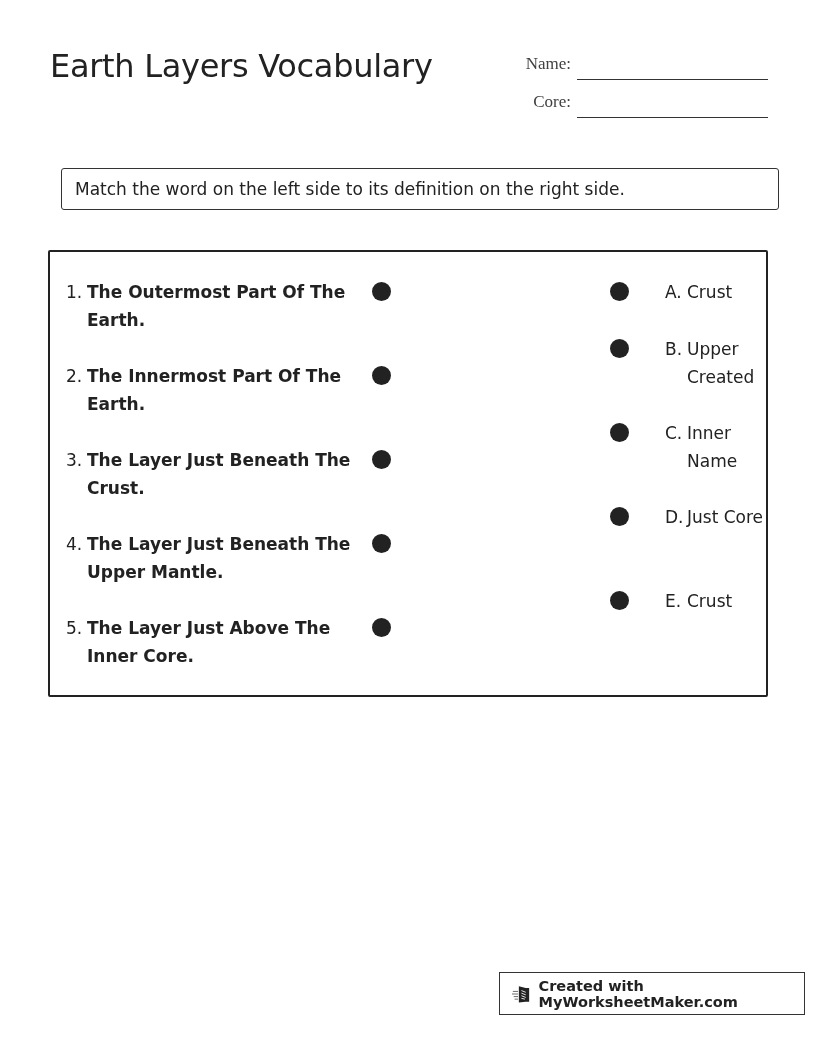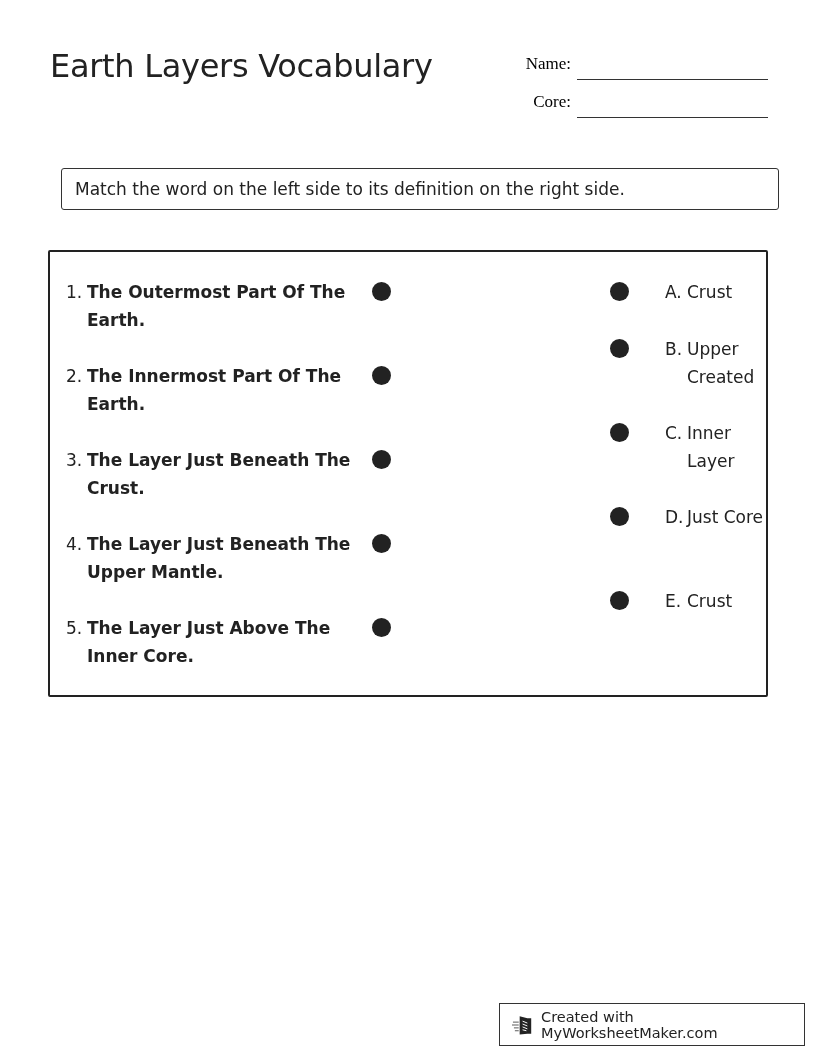--- a/index.html
+++ b/index.html
@@ -9,21 +9,21 @@
       color: #222222;
     }
     .title {
       position: absolute; left: 50px; top: 47px;
       font-size: 32px; font-weight: normal; color: #222;
       letter-spacing: -0.3px; margin: 0;
     }
     .field-row { position: absolute; display: flex; align-items: flex-end; }
     .field-label {
       font-family: "Liberation Serif", "DejaVu Serif", serif;
-      font-size: 17px; color: #000000; width: 62px; text-align: right;
+      font-size: 17px; color: #404040; width: 62px; text-align: right;
       margin-right: 6px; line-height: 20px;
     }
     .field-line { width: 191px; border-bottom: 1.4px solid #333; height: 1px; margin-bottom: -6px; }
     .name-row { left: 509px; top: 54px; }
     .date-row { left: 509px; top: 92px; }
 
     .instructions {
       position: absolute; left: 61px; top: 168px; width: 718px; height: 42px;
       border: 1.2px solid #333; border-radius: 3px; box-sizing: border-box;
       font-size: 17px; line-height: 40px; padding-left: 13px; color: #222;
@@ -37,24 +37,24 @@
     .q-text { display: block; padding-left: 21px; font-weight: bold; }
     .dot {
       position: absolute; width: 19px; height: 19px; border-radius: 50%;
       background: #222;
     }
     .a-item { position: absolute; left: 615px; width: 100px; font-size: 17px; line-height: 28px; color: #222; }
     .a-num { position: absolute; left: 0; top: 0; }
     .a-text { display: block; padding-left: 22px; }
 
     .footer {
-      position: absolute; left: 499px; top: 1003px; width: 306px; height: 43px;
+      position: absolute; left: 499px; top: 972px; width: 306px; height: 43px;
       border: 1.3px solid #333; box-sizing: border-box;
       display: flex; align-items: center; padding-left: 12px;
-      font-size: 14.5px; color: #222;
+      font-size: 14.5px; color: #222; font-weight: bold;
     }
     .footer-icon { width: 24px; height: 24px; margin-right: 6px; }
   </style>
 </head>
 <body>
 
 <h1 class="title">Earth Layers Vocabulary</h1>
 
 <div class="field-row name-row">
   <span class="field-label">Name:</span>
@@ -105,21 +105,21 @@
   <div class="a-item" style="top:26px;">
     <span class="a-num">A.</span>
     <span class="a-text">Crust</span>
   </div>
   <div class="a-item" style="top:83px;">
     <span class="a-num">B.</span>
     <span class="a-text">Upper Created</span>
   </div>
   <div class="a-item" style="top:167px;">
     <span class="a-num">C.</span>
-    <span class="a-text">Inner Layer</span>
+    <span class="a-text">Inner Name</span>
   </div>
   <div class="a-item" style="top:251px;">
     <span class="a-num">D.</span>
     <span class="a-text">Just Core</span>
   </div>
   <div class="a-item" style="top:335px;">
     <span class="a-num">E.</span>
     <span class="a-text">Crust</span>
   </div>
 </div>

